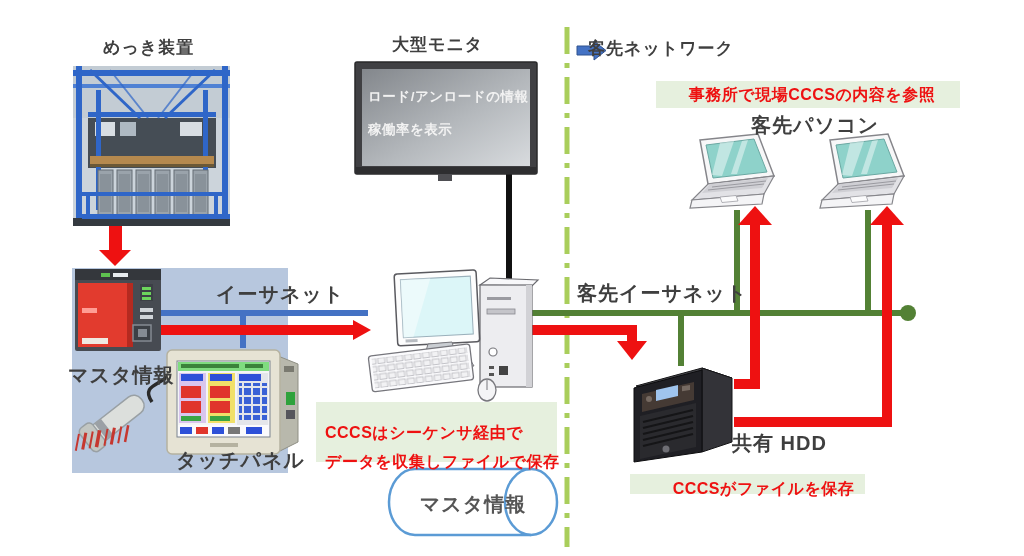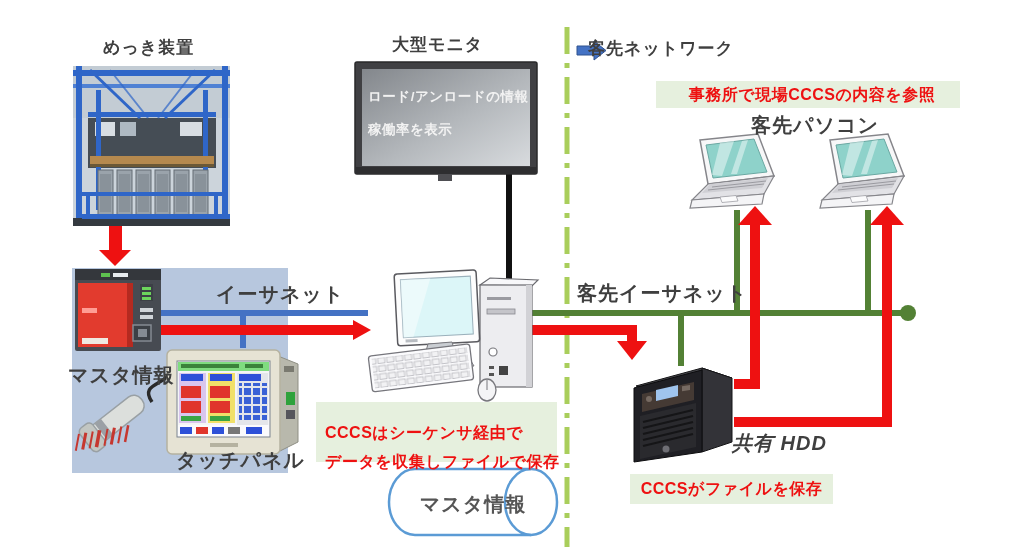--- a/index.html
+++ b/index.html
@@ -10,21 +10,21 @@
        white-space:nowrap;letter-spacing:1px;}
   .rednote{position:absolute;z-index:3;background:#e6f0de;color:#ee1111;
            font-weight:bold;font-size:16px;white-space:nowrap;letter-spacing:0.5px;}
   .redtext{position:absolute;z-index:3;color:#ee1111;font-weight:bold;font-size:16px;
            white-space:nowrap;letter-spacing:0.5px;}
   .screen-txt{position:absolute;z-index:3;color:#f2f2f2;font-size:13.5px;font-weight:600;
               white-space:nowrap;letter-spacing:0.5px;}
   .box1{left:316px;top:402px;width:241px;height:60px;line-height:29px;padding-top:16px;
         text-align:left;padding-left:9px;box-sizing:border-box;}
   .box2{left:656px;top:81px;width:296px;height:27px;line-height:27px;text-align:center;padding-left:8px;}
-  .box3{left:630px;top:474px;width:203px;height:30px;line-height:30px;text-align:center;}
+  .box3{left:630px;top:474px;width:203px;height:20px;line-height:30px;text-align:center;padding-left:32px;}
 </style>
 </head>
 <body>
 
 <div id="stage">
 
 <svg id="art" width="1024" height="556" viewBox="0 0 1024 556">
   <defs>
     <linearGradient id="mongrad" x1="0" y1="0" x2="1" y2="1">
       <stop offset="0" stop-color="#83878c"></stop>
@@ -287,16 +287,16 @@
     <div>CCCSはシーケンサ経由で</div>
     <div>データを収集しファイルで保存</div>
   </div>
 
   <div class="lbl" style="left:413px;top:491px;width:120px;text-align:center;color:#555;">マスタ情報</div>
 
   <div class="lbl" style="left:588px;top:37px;font-size:17px;">客先ネットワーク</div>
   <div class="rednote box2">事務所で現場CCCSの内容を参照</div>
   <div class="lbl" style="left:751px;top:112px;">客先パソコン</div>
   <div class="lbl" style="left:577px;top:280px;">客先イーサネット</div>
-  <div class="lbl" style="left:732px;top:430px;font-style:italic;">共有 HDD</div>
+  <div class="lbl" style="left:732px;top:430px;">共有 HDD</div>
   <div class="rednote box3">CCCSがファイルを保存</div>
 
 </div>
 
 </body></html>

